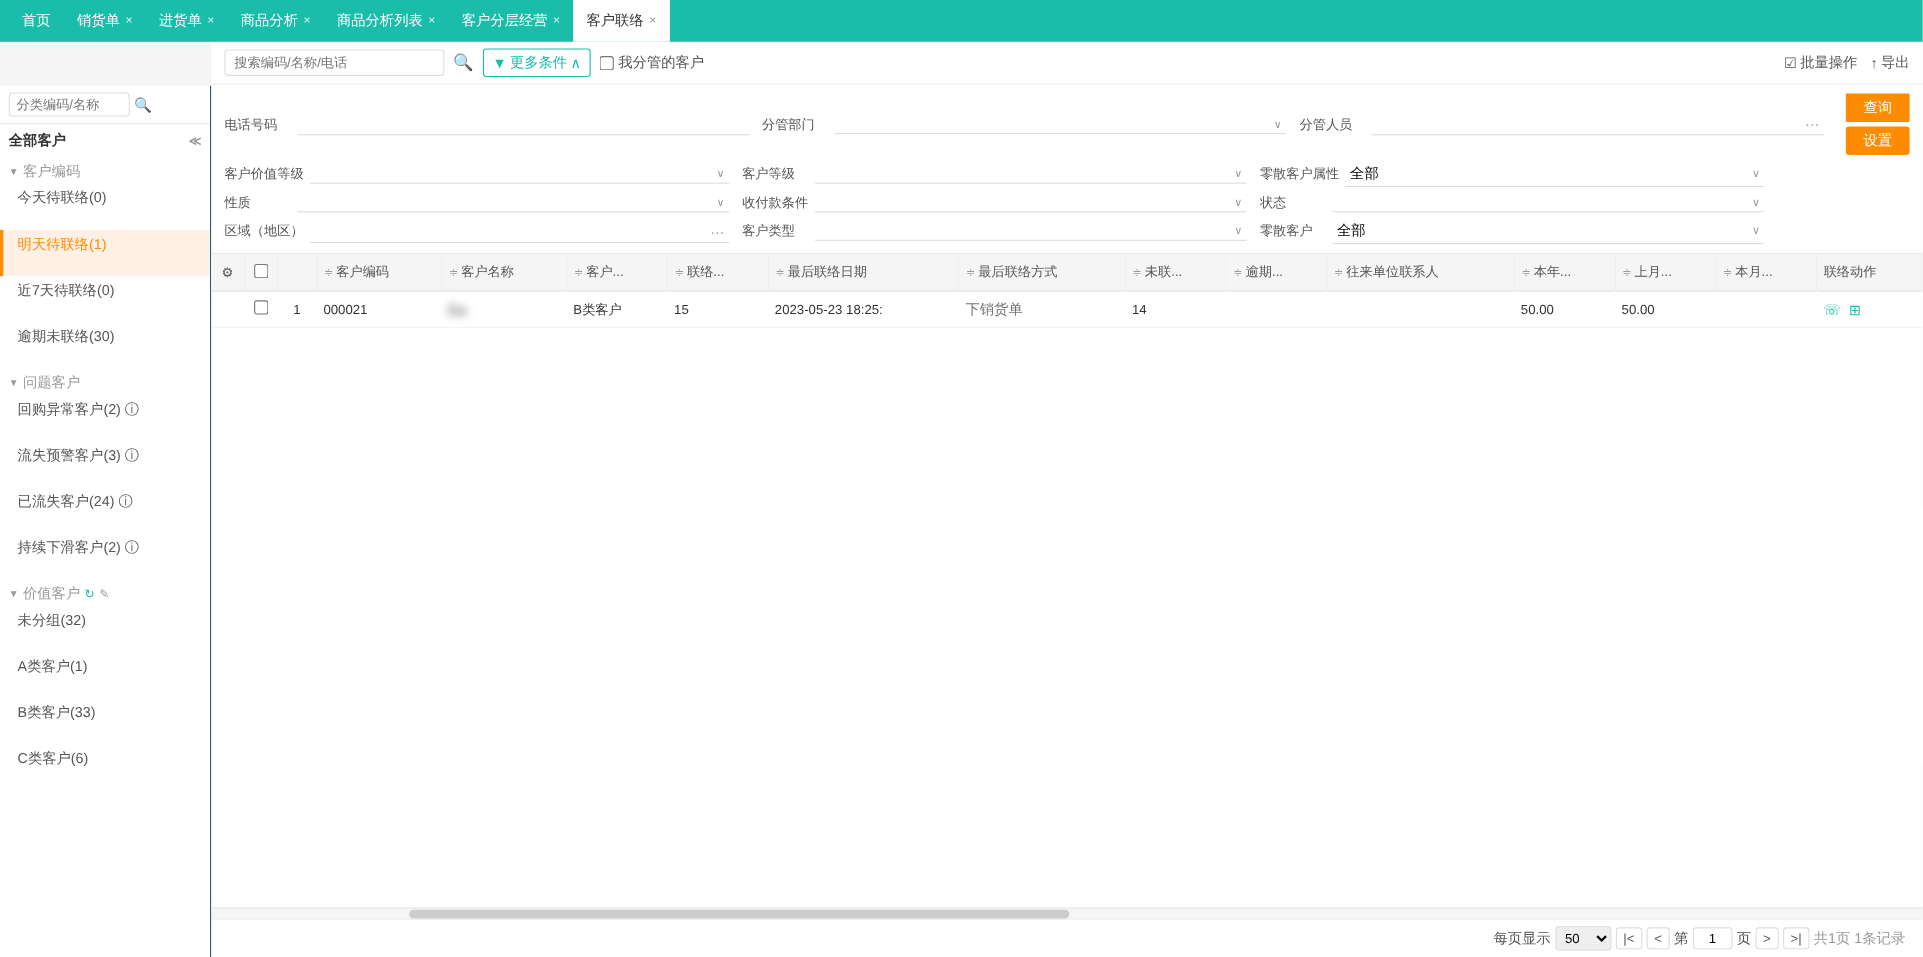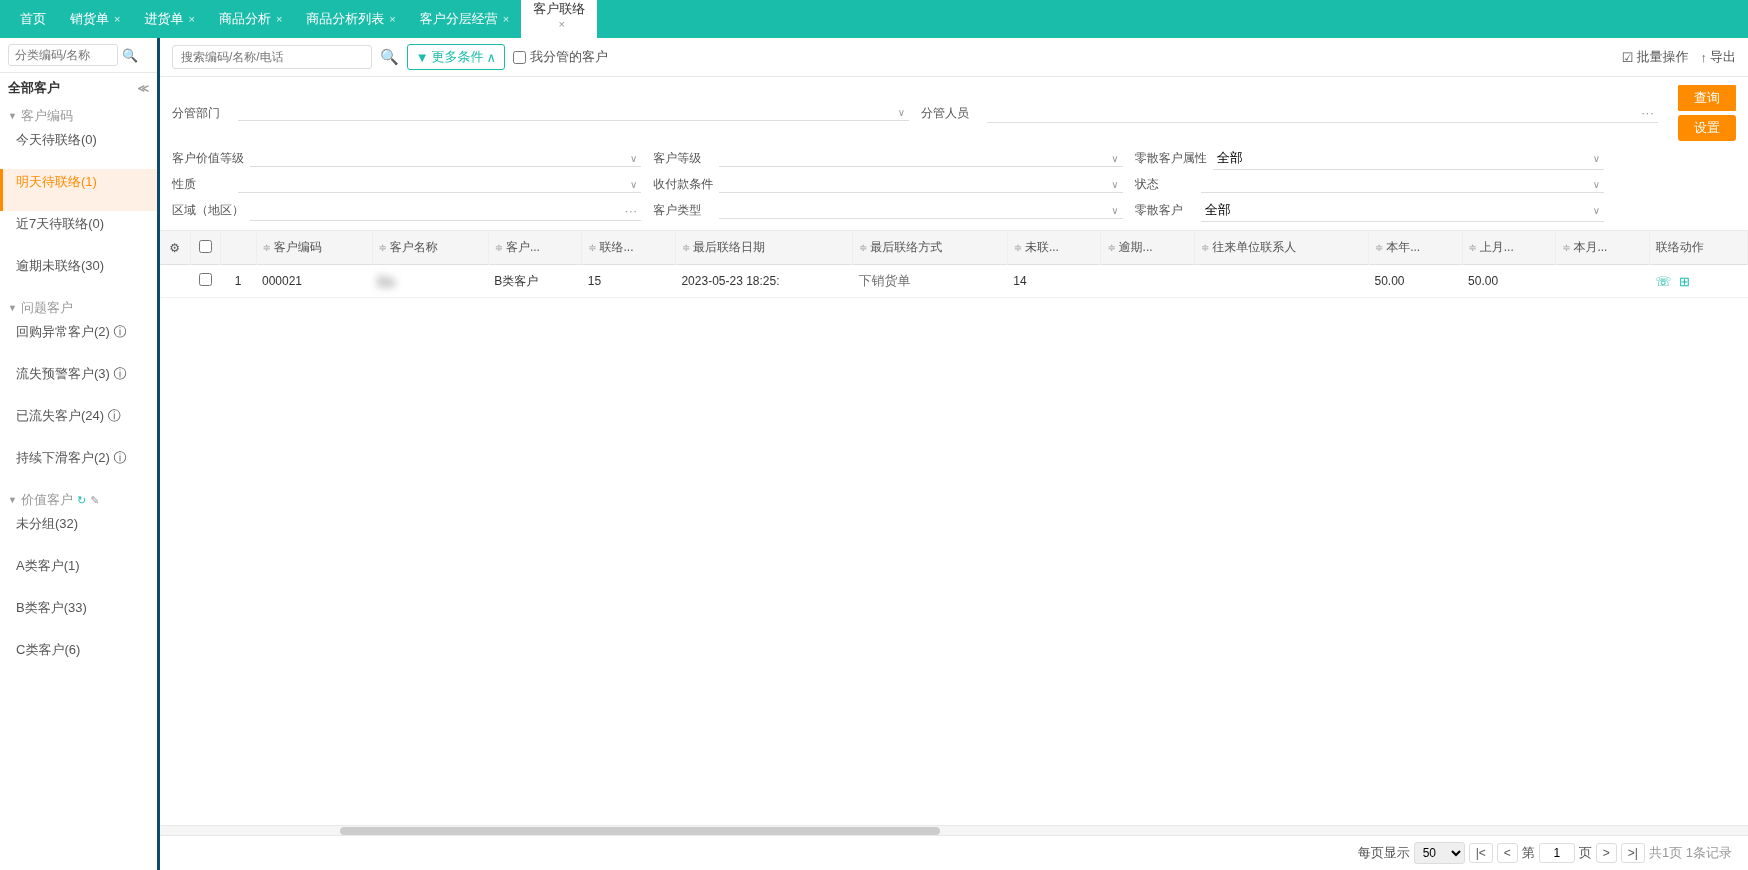--- a/index.html
+++ b/index.html
@@ -16,41 +16,42 @@
     .nav-item {
       padding: 0 12px;
       height: 38px;
       display: flex;
       align-items: center;
       color: white;
       cursor: pointer;
       white-space: nowrap;
       font-size: 13px;
     }
-    .nav-item.active { background: white; color: #333; flex-direction: column; }
+    .nav-item.active { background: white; color: #333; }
     .nav-item .close-x {
       margin-left: 5px;
       font-size: 11px;
       color: rgba(255,255,255,0.8);
     }
     .nav-item.active .close-x { color: #999; }
 
     
     .main-layout {
       display: flex;
       height: calc(100vh - 38px);
     }
 
     
     .sidebar {
-      width: 160px;
+      width: 192px;
       background: white;
-      border-right: 3px solid #0c4a6e;
+      border-right: 1px solid #0c4a6e;
       overflow-y: auto;
       flex-shrink: 0;
+      margin-top: 40px;
     }
     .sidebar-search {
       display: flex;
       align-items: center;
       padding: 6px 8px;
       border-bottom: 1px solid #e8e8e8;
     }
     .sidebar-search input {
       border: 1px solid #ddd;
       border-radius: 3px;
@@ -442,20 +443,24 @@
         <div class="export-btn">
           <span>↑</span>
           <span>导出</span>
         </div>
       </div>
     </div>
 
     <div class="adv-filter-panel">
 
       <div class="adv-filter-row">
+        <div class="adv-filter-field">
+          <span class="adv-filter-label">电话号码</span>
+          <input class="adv-filter-input" style="flex: 2 1 0%;" type="text">
+        </div>
         <div class="adv-filter-field">
           <span class="adv-filter-label">分管部门</span>
           <div class="adv-filter-select" style="flex:2;">
             <span></span>
               <span class="adv-filter-select-arrow">∨</span>
           </div>
         </div>
         <div class="adv-filter-field">
           <span class="adv-filter-label">分管人员</span>
           <div class="adv-filter-select" style="flex:2;">

